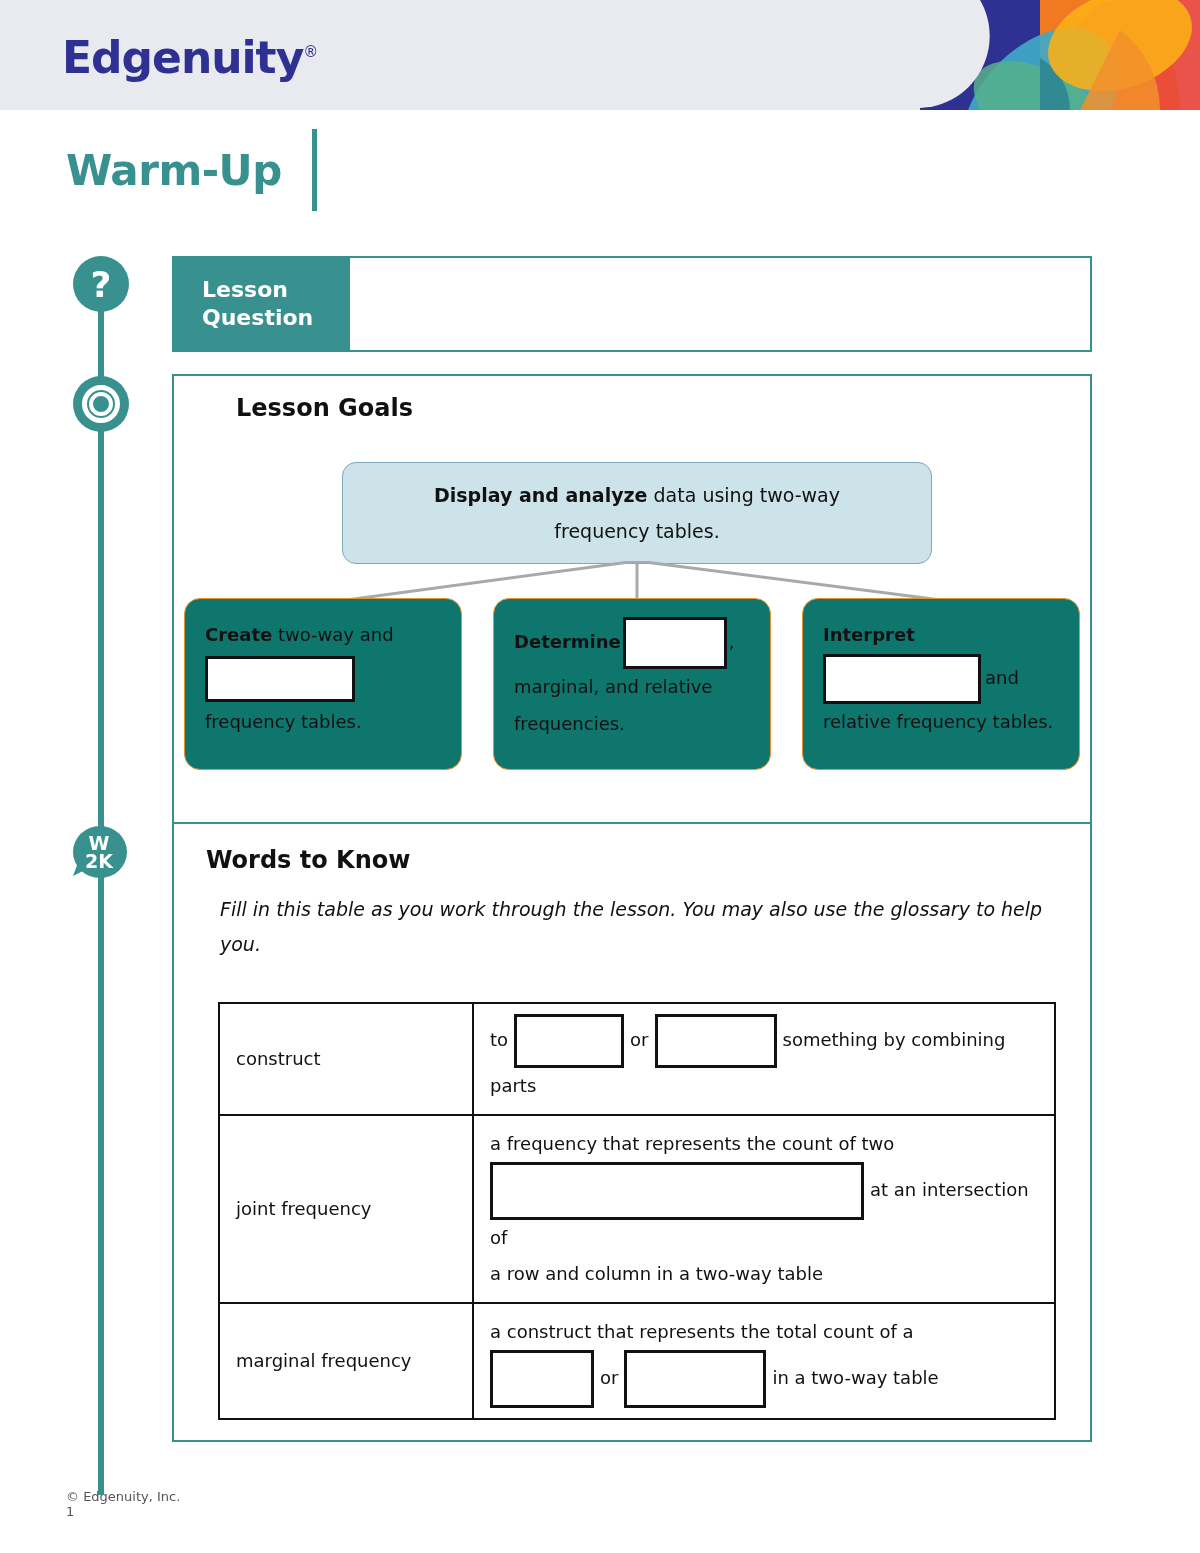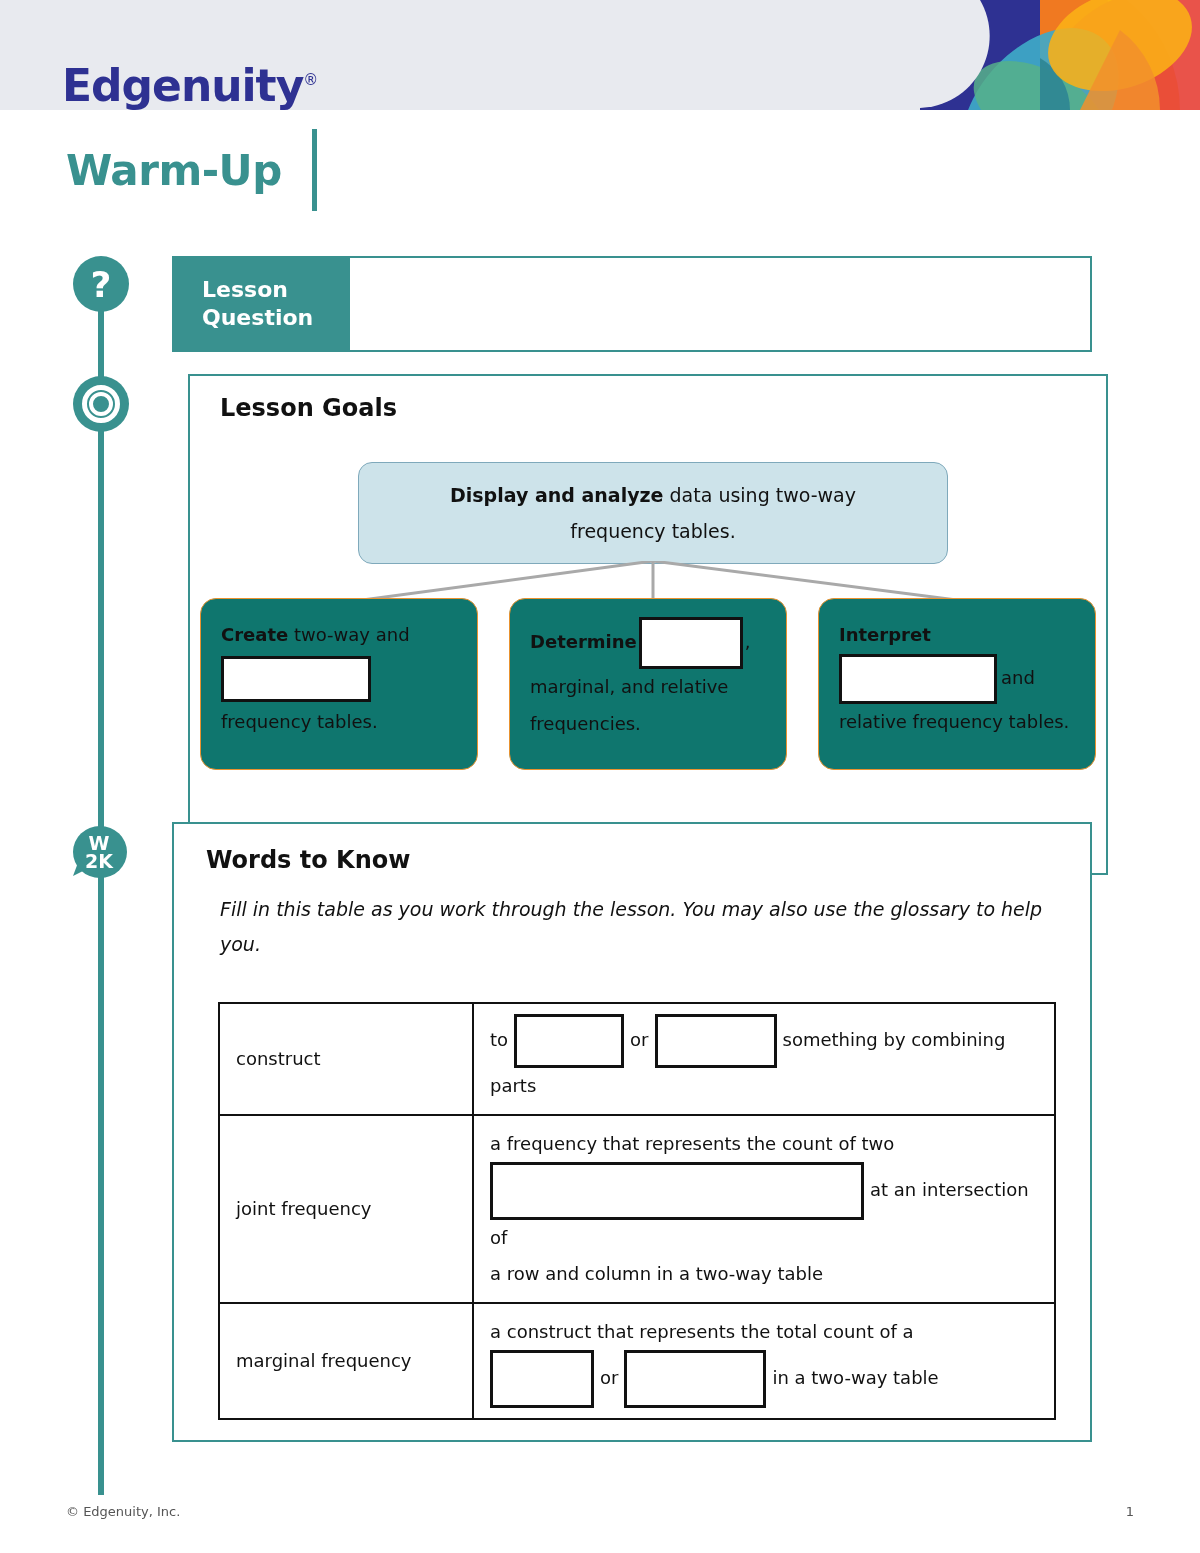--- a/index.html
+++ b/index.html
@@ -23,21 +23,20 @@
     background: #e8eaef;
   }
   .brand-logo {
     position: absolute;
     left: 62px; top: 32px;
     font-size: 44px;
     font-weight: bold;
     color: #2e3192;
     letter-spacing: -1px;
     font-family: "DejaVu Sans", sans-serif;
-    margin-top: 28px;
   }
   .brand-logo .tm {
     font-size: 15px;
     vertical-align: super;
     font-weight: normal;
   }
   .pinwheel-wrap {
     position: absolute;
     right: 0; top: 0;
     width: 280px; height: 110px;
@@ -169,26 +168,27 @@
     box-sizing: border-box;
   }
   .lq-field {
     flex: 1;
     background: #ffffff;
   }
 
   
   .lesson-goals-box {
     position: absolute;
-    left: 188px; top: 374px;
+    left: 172px; top: 374px;
     width: 920px; height: 501px;
     border: 2px solid #39918f;
     box-sizing: border-box;
     background: #ffffff;
     z-index: 2;
+    padding-left: 32px;
   }
   .lg-heading {
     font-family: "DejaVu Sans", sans-serif;
     font-size: 24px;
     font-weight: bold;
     color: #111111;
     padding: 18px 0 0 30px;
   }
   .goal-top {
     position: absolute;
@@ -308,20 +308,21 @@
     position: absolute;
     left: 0; bottom: 34px;
     width: 1200px;
     padding: 0 66px;
     box-sizing: border-box;
     display: flex;
     justify-content: space-between;
     font-family: "DejaVu Sans", sans-serif;
     font-size: 13px;
     color: #555555;
+    flex-direction: column;
   }
 </style>
 </head>
 <body>
 
 <div class="header-bar"></div>
 
 <div class="brand-logo">
   <span>Edgenuity</span><span class="tm">®</span>
 </div>

